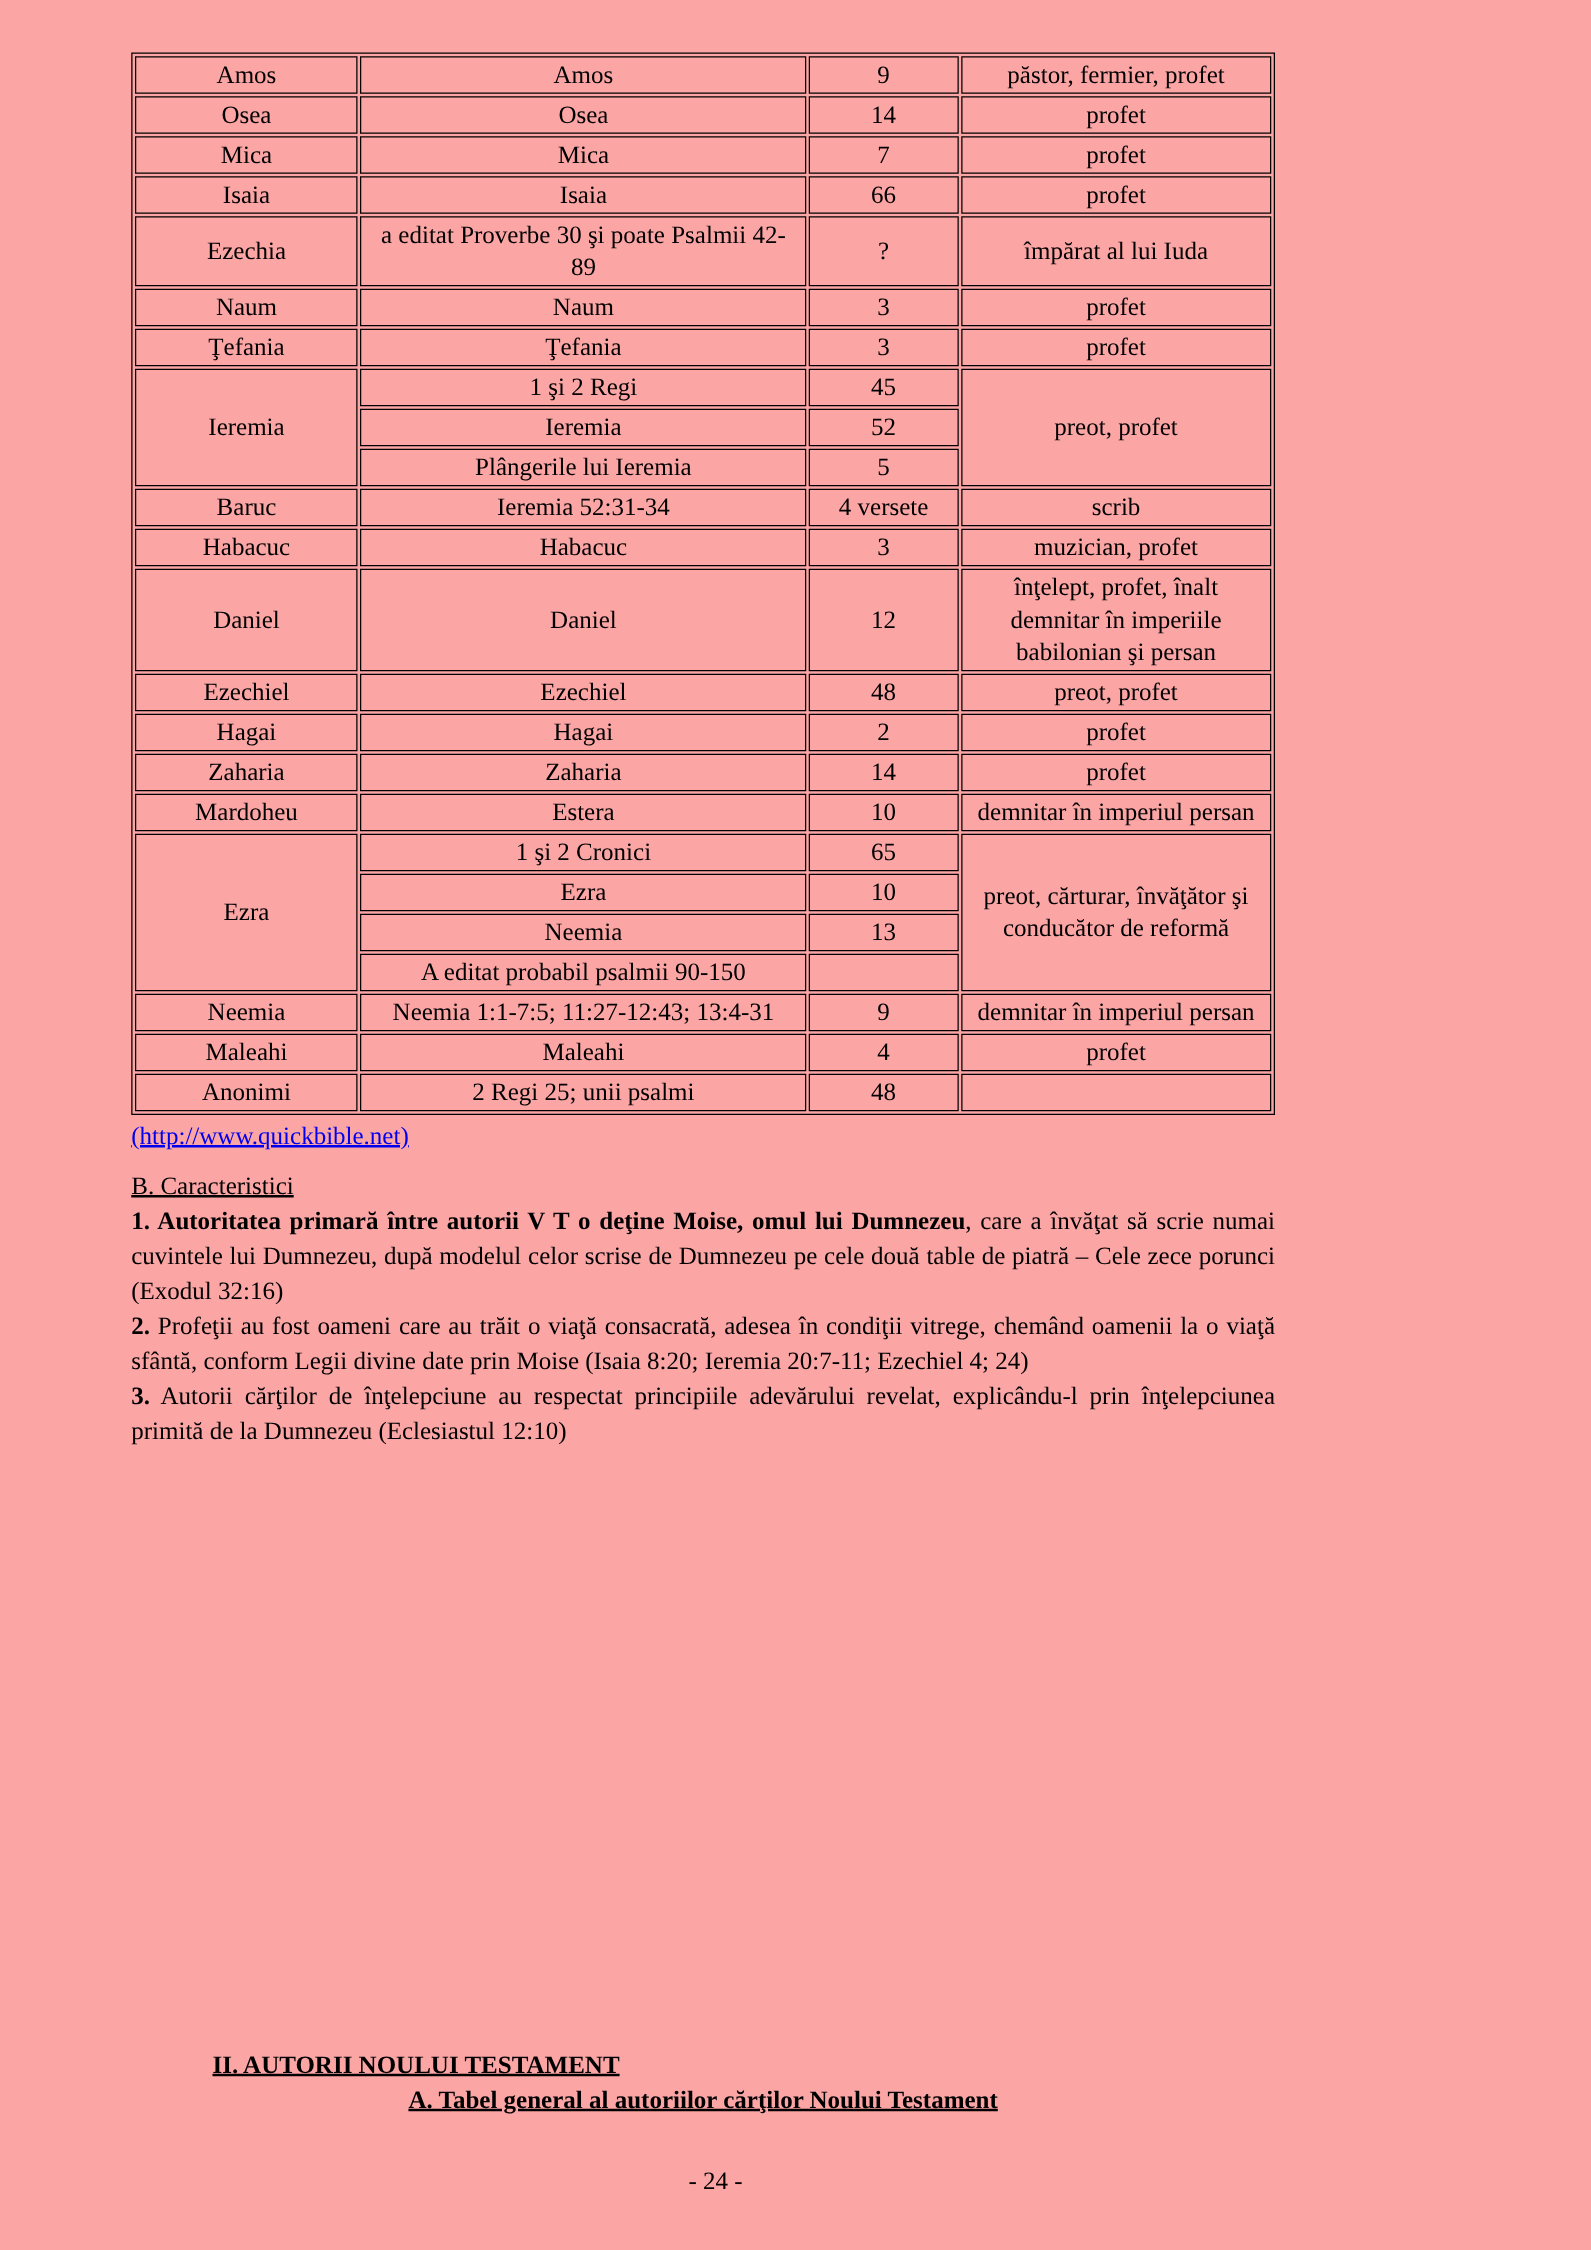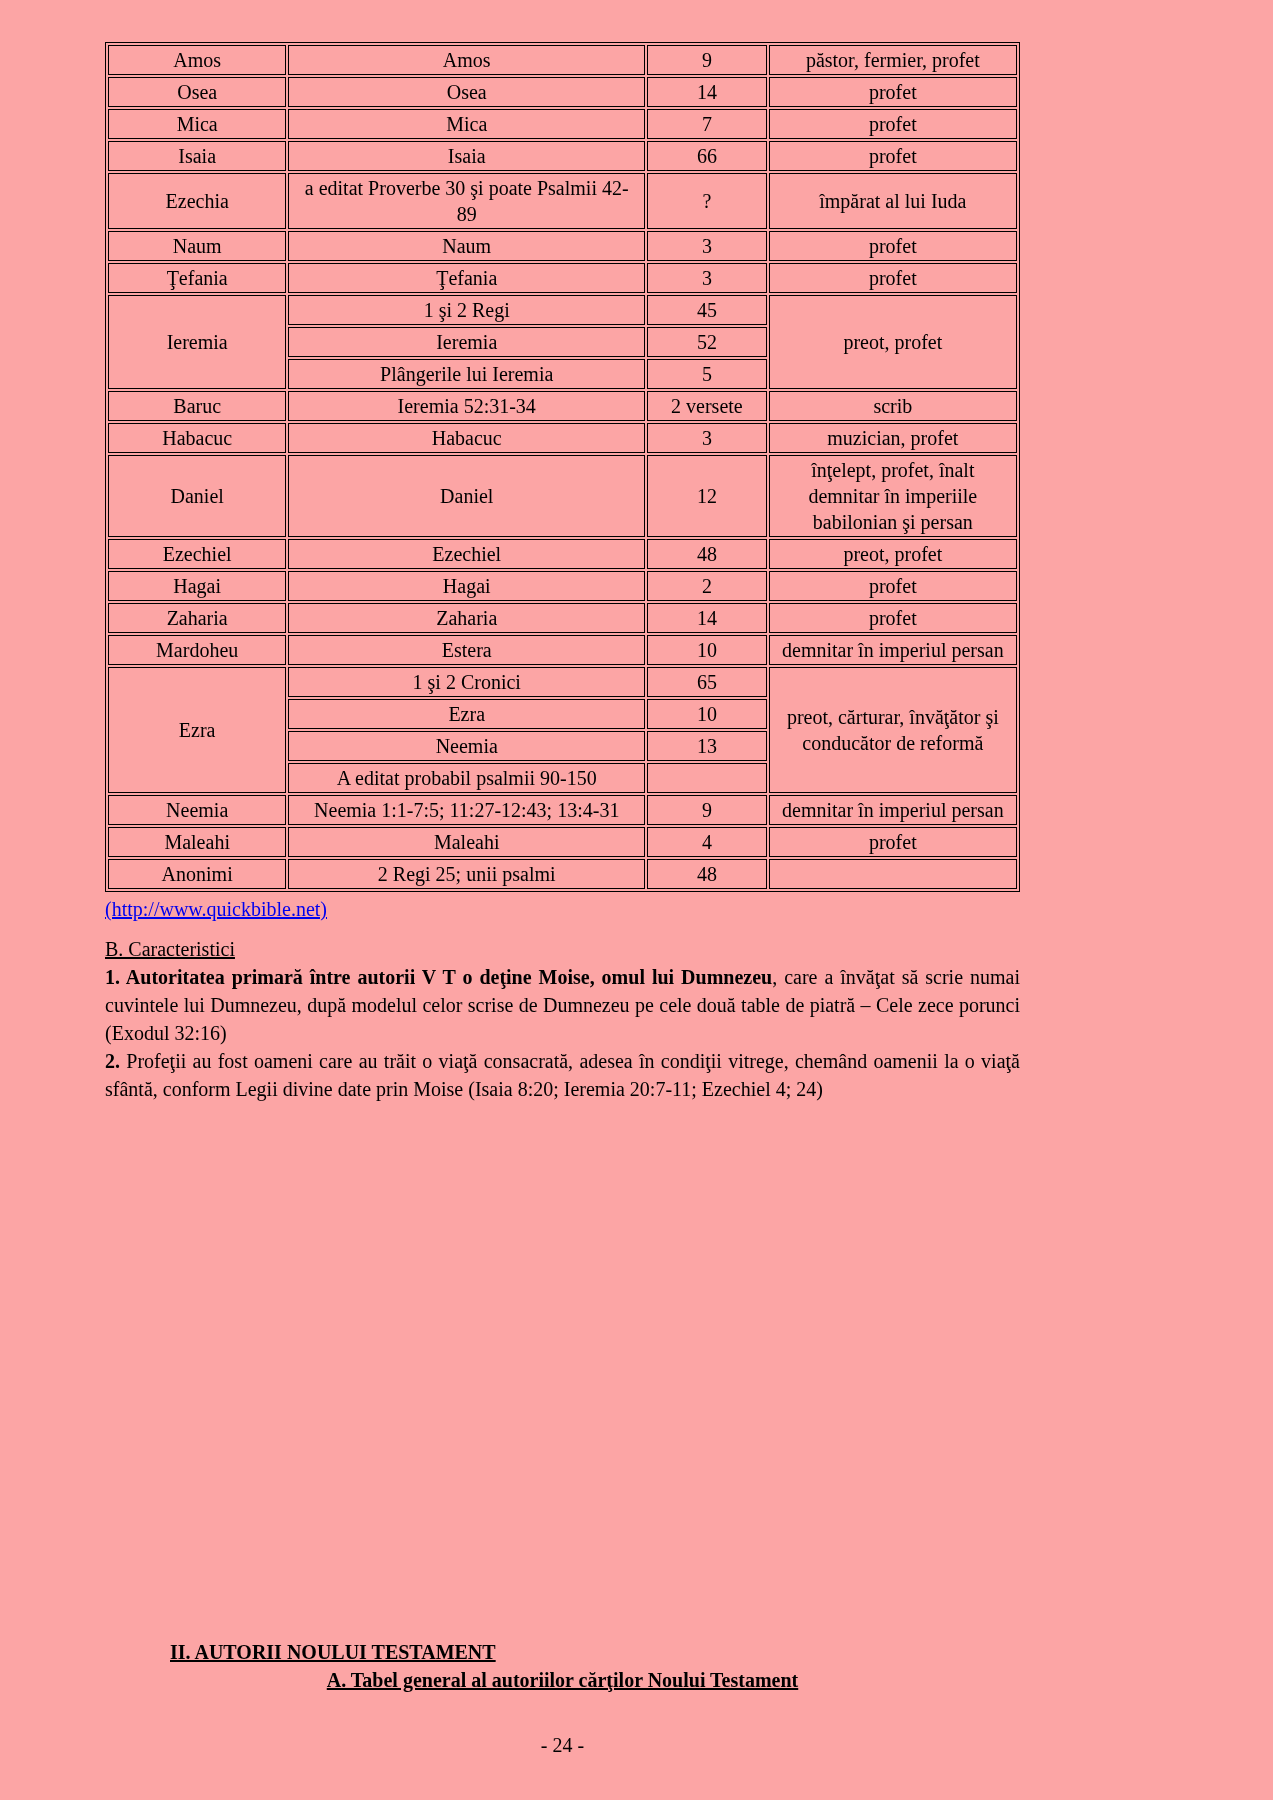--- a/index.html
+++ b/index.html
@@ -69,21 +69,21 @@
     line-height: 28px;
   }
   .heading-a {
     font-weight: bold;
     text-decoration: underline;
     line-height: 28px;
     text-align: center;
   }
   .page-number {
     position: absolute;
-    left: 105px;
+    left: 115px;
     top: 1732px;
     width: 915px;
     text-align: center;
     line-height: 26px;
   }
 </style>
 </head>
 <body>
 
 <div class="page">
@@ -150,21 +150,21 @@
             <td>Ieremia</td>
             <td>52</td>
           </tr>
           <tr>
             <td>Plângerile lui Ieremia</td>
             <td>5</td>
           </tr>
           <tr>
             <td>Baruc</td>
             <td>Ieremia 52:31-34</td>
-            <td>2 versete</td>
+            <td>4 versete</td>
             <td>scrib</td>
           </tr>
           <tr>
             <td>Habacuc</td>
             <td>Habacuc</td>
             <td>3</td>
             <td>muzician, profet</td>
           </tr>
           <tr>
             <td>Daniel</td>
@@ -236,20 +236,21 @@
     </table>
 
     <div class="link-line"><a class="doclink" href="#" style="color: rgb(0, 0, 238); text-align: center;">(http://www.quickbible.net)</a></div>
 
     <div class="heading-b">B. Caracteristici</div>
 
     <p class="para"><span class="lead">1. Autoritatea primară între autorii V T o deţine Moise, omul lui Dumnezeu</span><span>, care a învăţat să scrie numai cuvintele lui Dumnezeu, după modelul celor scrise de Dumnezeu pe cele două table de piatră – Cele zece porunci (Exodul 32:16)</span></p>
 
     <p class="para"><span class="lead">2.</span><span> Profeţii au fost oameni care au trăit o viaţă consacrată, adesea în condiţii vitrege, chemând oamenii la o viaţă sfântă, conform Legii divine date prin Moise (Isaia 8:20; Ieremia 20:7-11; Ezechiel 4; 24)</span></p>
 
+    <p class="para"><span class="lead">3.</span><span> Autorii cărţilor de înţelepciune au respectat principiile adevărului revelat, explicându-l prin înţelepciunea primită de la Dumnezeu  (Eclesiastul 12:10)</span></p>
 
   </div>
 
   <div class="bottom-block">
     <div class="heading-ii">II. AUTORII NOULUI TESTAMENT</div>
     <div class="heading-a">A. Tabel general al autoriilor cărţilor Noului Testament</div>
   </div>
 
   <div class="page-number">- 24 -</div>
 

